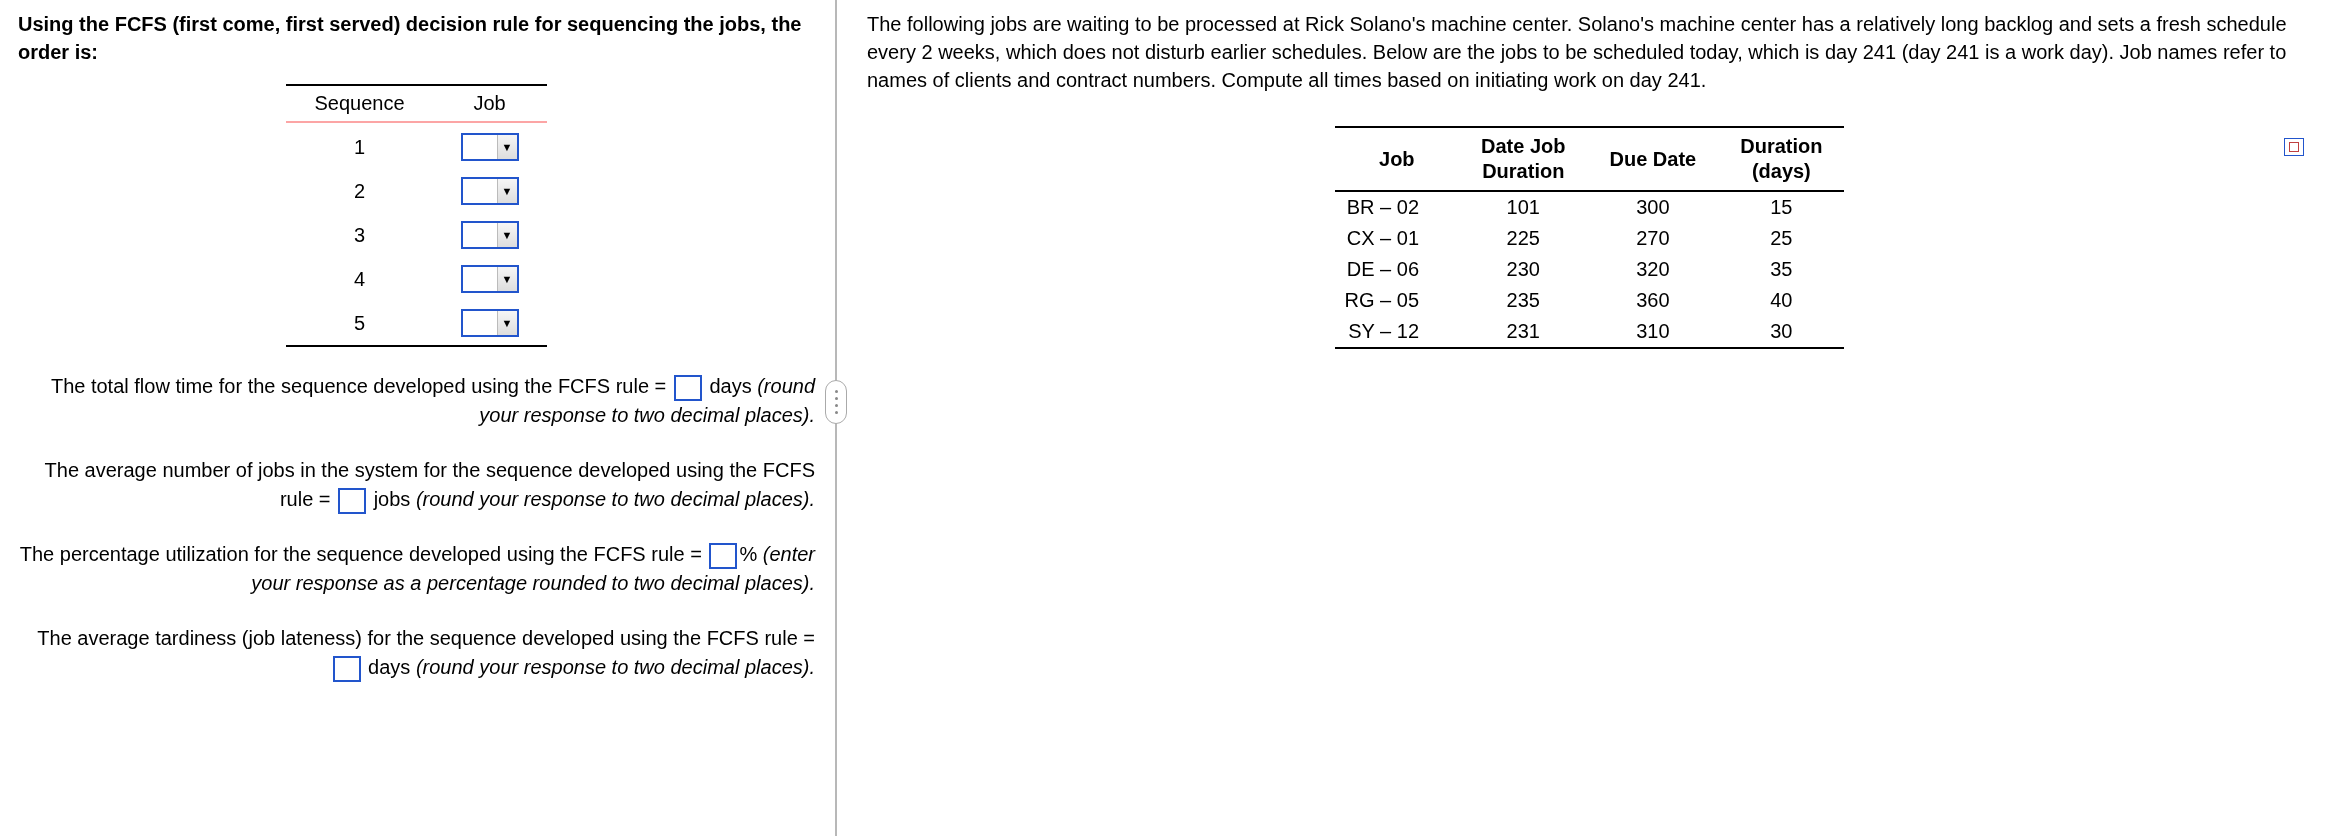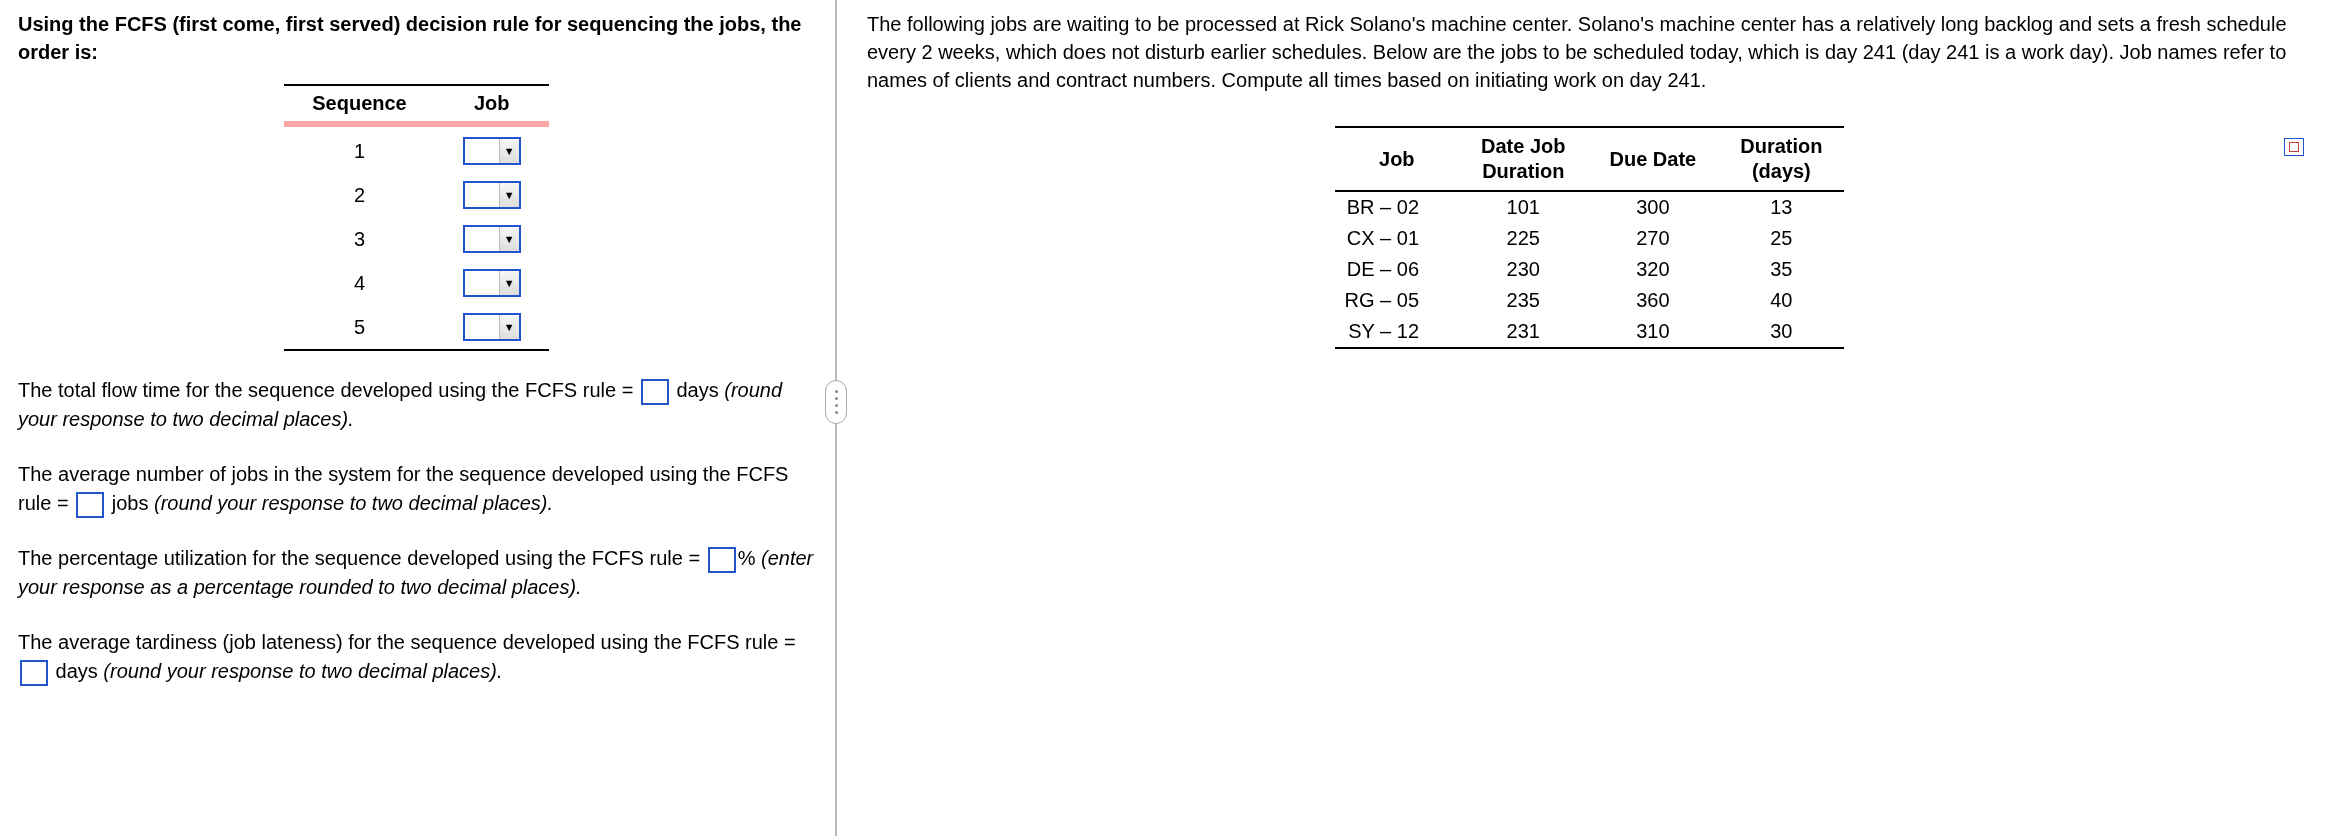--- a/index.html
+++ b/index.html
@@ -51,24 +51,24 @@
       height: 3px;
       background: #888;
       border-radius: 50%;
     }
     .intro-line { line-height: 1.4; margin-bottom: 18px; font-weight: bold; }
     .seq-table {
       margin: 0 auto 25px auto;
       border-collapse: collapse;
     }
     .seq-table th {
-      font-weight: bold;
+      font-weight: normal;
       padding: 6px 28px;
       border-top: 2px solid #000;
-      border-bottom: 6px solid #fca5a5;
+      border-bottom: 2px solid #fca5a5;
       text-align: center;
     }
     .seq-table td {
       padding: 8px 28px;
       text-align: center;
     }
     .seq-table tbody tr:last-child td { border-bottom: 2px solid #000; }
     .dropdown {
       display: inline-flex;
       align-items: center;
@@ -85,20 +85,21 @@
       background: linear-gradient(#f6f6f6,#ddd);
       border-left: 1px solid #bbb;
       display: flex;
       align-items: center;
       justify-content: center;
       font-size: 11px;
     }
     .question-text {
       line-height: 1.45;
       margin-bottom: 26px;
+      text-align: right;
     }
     .italic { font-style: italic; }
     .input-box {
       display: inline-block;
       width: 28px;
       height: 26px;
       border: 2px solid #2255cc;
       background: #fff;
       vertical-align: middle;
       margin: 0 2px;
@@ -233,21 +234,21 @@
           <th><span>Date Job</span><br><span>Duration</span></th>
           <th>Due Date</th>
           <th><span>Duration</span><br><span>(days)</span></th>
         </tr>
       </thead>
       <tbody>
         <tr>
           <td class="job-cell">BR – 02</td>
           <td>101</td>
           <td>300</td>
-          <td>13</td>
+          <td>15</td>
         </tr>
         <tr>
           <td class="job-cell">CX – 01</td>
           <td>225</td>
           <td>270</td>
           <td>25</td>
         </tr>
         <tr>
           <td class="job-cell">DE – 06</td>
           <td>230</td>

